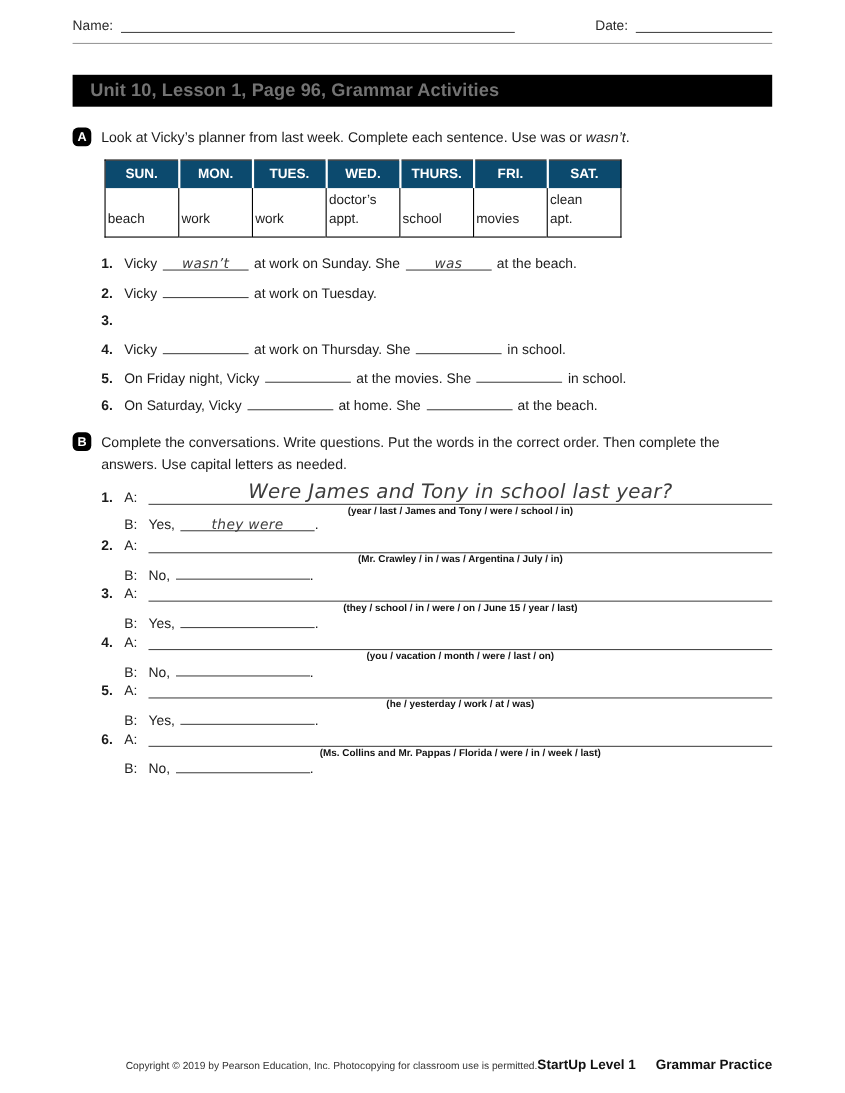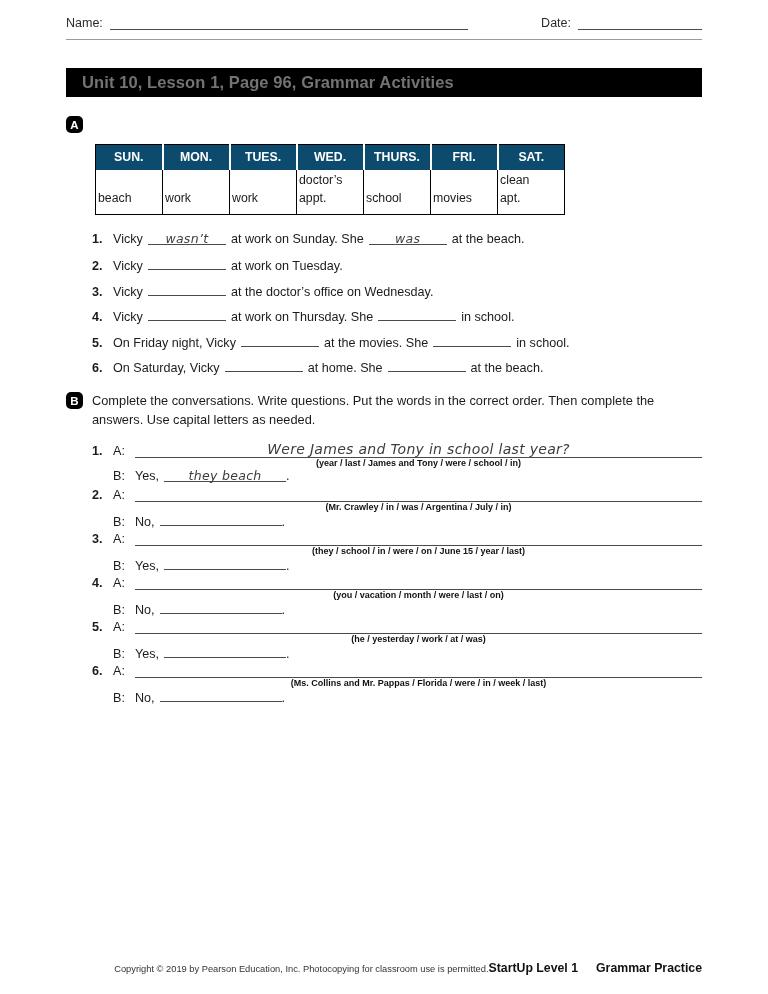--- a/index.html
+++ b/index.html
@@ -71,21 +71,21 @@
 
   
   .b-items { margin:13px 0 0 26px; }
   .b-item { margin-bottom:3px; }
   .row-a { display:flex; align-items:flex-end; font-size:12.6px; height:15px; }
   .speaker { width:22px; flex:0 0 auto; }
   .q-line {
     flex:1; border-bottom:1px solid #4a4a4a; height:100%;
     display:flex; align-items:flex-end; justify-content:center;
   }
-  .hand-q { font-size:14px; white-space:nowrap; }
+  .hand-q { font-size:18px; white-space:nowrap; }
   .hint-row { padding-left:43px; text-align:center; font-size:9px; font-weight:700; line-height:10px; height:10px; color:#111; }
   .row-b { display:flex; align-items:baseline; font-size:12.6px; height:15px; margin:1px 0 0 21px; }
   .b-blank {
     display:inline-block; width:122px; border-bottom:1.2px solid #4a4a4a;
     margin-left:5px; text-align:center; height:13px; line-height:13px; vertical-align:baseline;
   }
 
   
   .footer { position:absolute; left:66px; right:66px; bottom:19px; display:flex; justify-content:flex-end; align-items:baseline; }
   .copyright { font-size:9.3px; color:#333; }
@@ -108,20 +108,21 @@
       </div>
     </div>
 
     <div class="banner">
       <span>Unit 10, Lesson 1, Page 96, Grammar Activities</span>
     </div>
 
 
     <div class="sec-head sec-a-head">
       <span class="badge">A</span>
+      <p class="instr"><span>Look at Vicky’s planner from last week. Complete each sentence. Use was or </span><em>wasn’t</em><span>.</span></p>
     </div>
 
     <table class="planner">
       <thead>
           <tr id="planner-head">
             <th>SUN.</th>
             <th>MON.</th>
             <th>TUES.</th>
             <th>WED.</th>
             <th>THURS.</th>
@@ -162,21 +163,20 @@
         <div class="a-row">
           <span class="num">1.</span>
           <span class="sentence"><span>Vicky</span><span class="blank"><span class="hand">wasn’t</span></span><span>at work on Sunday. She</span><span class="blank"><span class="hand">was</span></span><span>at the beach.</span></span>
         </div>
         <div class="a-row">
           <span class="num">2.</span>
           <span class="sentence"><span>Vicky</span><span class="blank"></span><span>at work on Tuesday.</span></span>
         </div>
         <div class="a-row">
           <span class="num">3.</span>
-          <span class="sentence"><span>Vicky</span><span class="blank"></span><span>at the doctor’s office on Wednesday.</span></span>
         </div>
         <div class="a-row">
           <span class="num">4.</span>
           <span class="sentence"><span>Vicky</span><span class="blank"></span><span>at work on Thursday. She</span><span class="blank"></span><span>in school.</span></span>
         </div>
         <div class="a-row">
           <span class="num">5.</span>
           <span class="sentence"><span>On Friday night, Vicky</span><span class="blank"></span><span>at the movies. She</span><span class="blank"></span><span>in school.</span></span>
         </div>
         <div class="a-row">
@@ -196,21 +196,21 @@
             <span class="num">1.</span>
             <span class="speaker">A:</span>
             <span class="q-line">
               <span class="hand hand-q">Were James and Tony in school last year?</span>
             </span>
           </div>
           <div class="hint-row">(year / last / James and Tony / were / school / in)</div>
           <div class="row-b">
             <span class="speaker">B:</span>
             <span>Yes,</span>
-            <span class="b-blank"><span class="hand">they beach</span></span>
+            <span class="b-blank"><span class="hand">they were</span></span>
             <span>.</span>
           </div>
         </div>
         <div class="b-item">
           <div class="row-a">
             <span class="num">2.</span>
             <span class="speaker">A:</span>
             <span class="q-line"></span>
           </div>
           <div class="hint-row">(Mr. Crawley / in / was / Argentina / July / in)</div>

